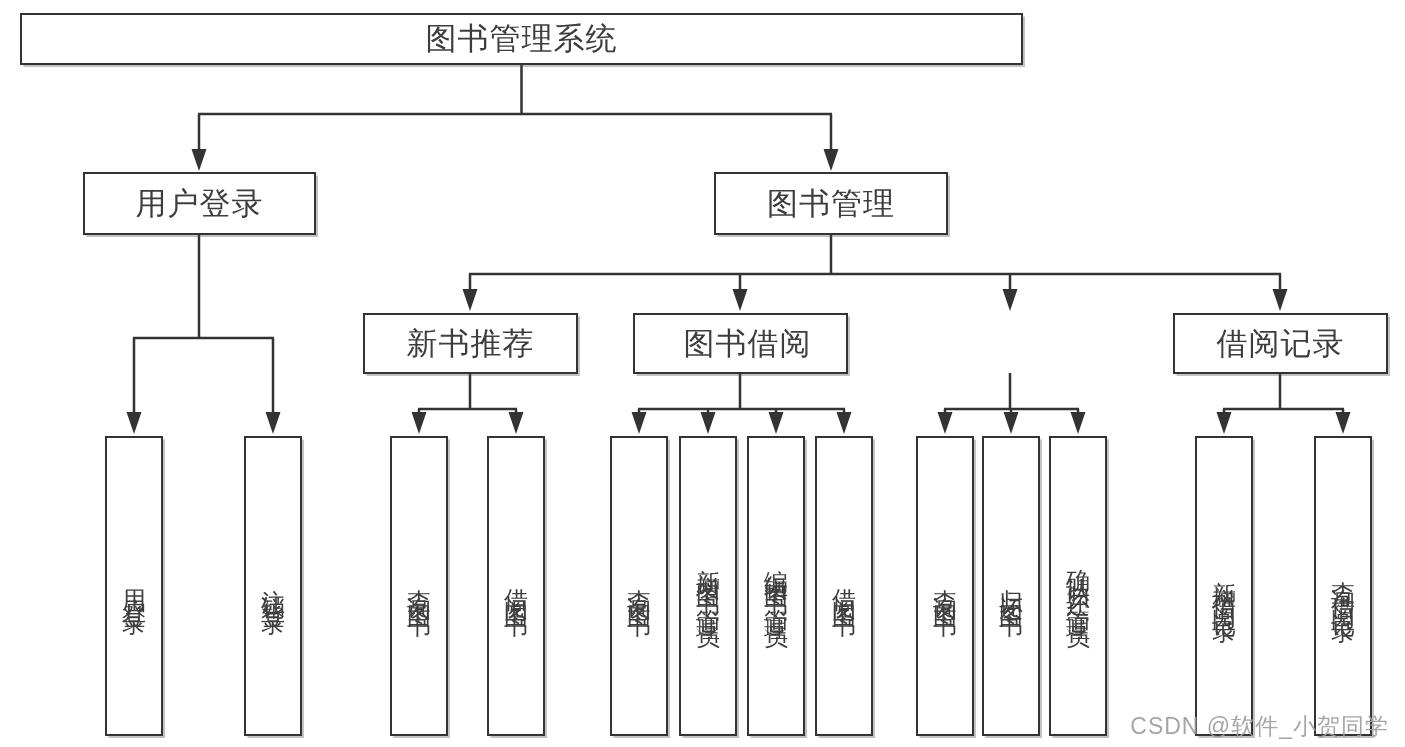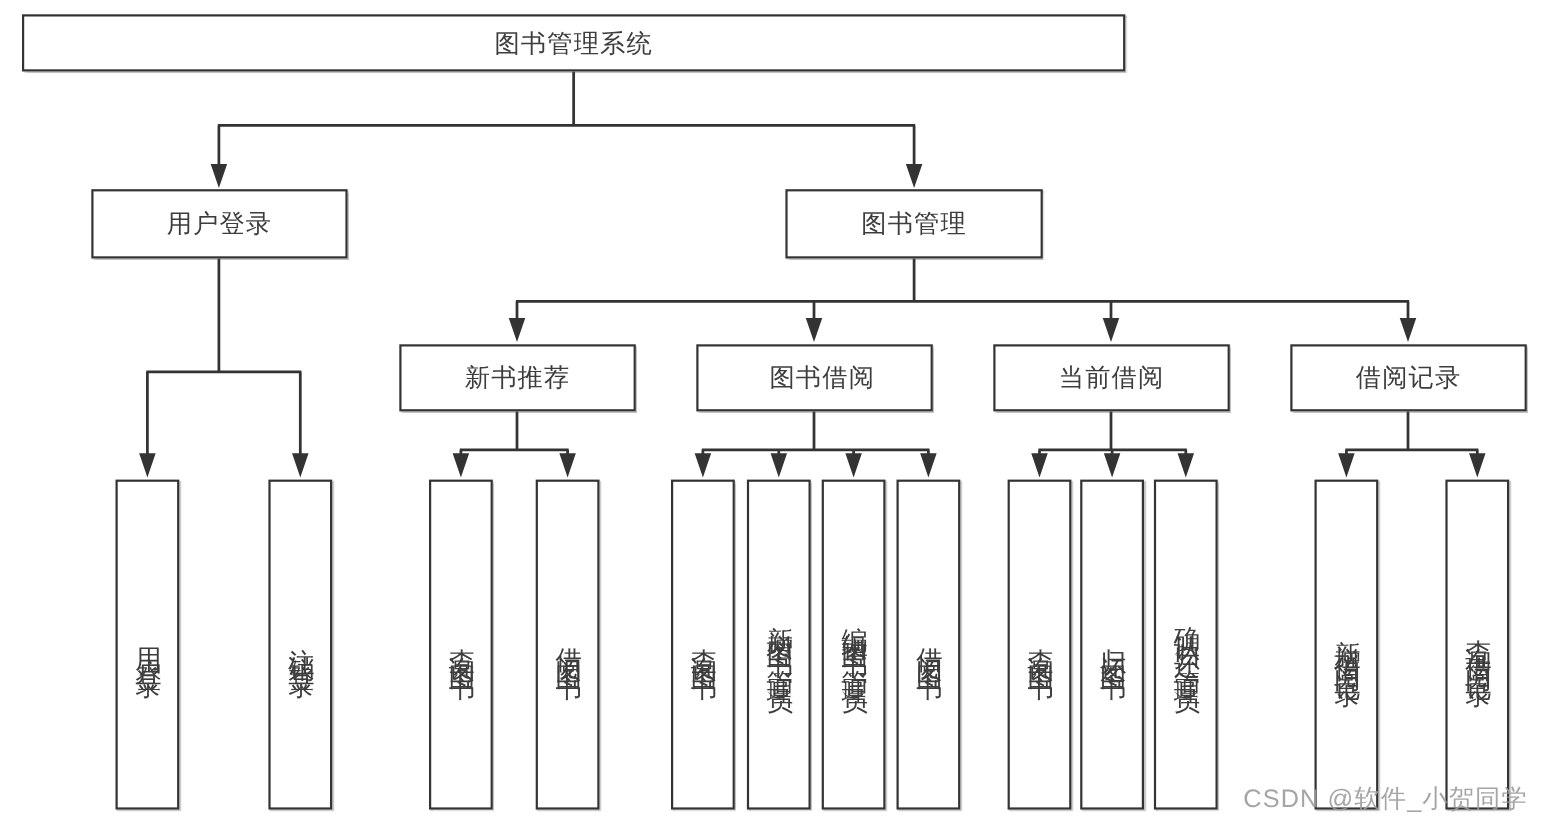--- a/index.html
+++ b/index.html
@@ -26,21 +26,21 @@
     background: #ffffff;
     border: 2.5px solid #333333;
     box-shadow: 1.5px 1.5px 1px rgba(80,80,80,0.35);
     display: flex;
     align-items: center;
     justify-content: center;
     z-index: 2;
     color: #3d3d3d;
   }
   .h-box span {
-    font-size: 23px;
+    font-size: 31px;
     letter-spacing: 1px;
     white-space: nowrap;
     font-family: Liberation Serif, serif;
   }
   .v-box span {
     writing-mode: vertical-rl;
     text-orientation: mixed;
     font-size: 24px;
     letter-spacing: 8px;
     line-height: 1;
@@ -130,23 +130,20 @@
   <div class="box h-box l3 n-rec">
     <span>新书推荐</span>
   </div>
 
   <div class="box h-box n-mgmt">
     <span>图书管理</span>
   </div>
   <div class="box h-box l3 n-borrow">
     <span>图书借阅</span>
   </div>
-  <div class="box h-box l3 n-cur">
-    <span>当前借阅</span>
-  </div>
   <div class="box h-box l3 n-record">
     <span>借阅记录</span>
   </div>
 
   <div class="box v-box leaf lf-1">
     <span>用户登录</span>
   </div>
   <div class="box v-box leaf lf-2">
     <span>注销登录</span>
   </div>

